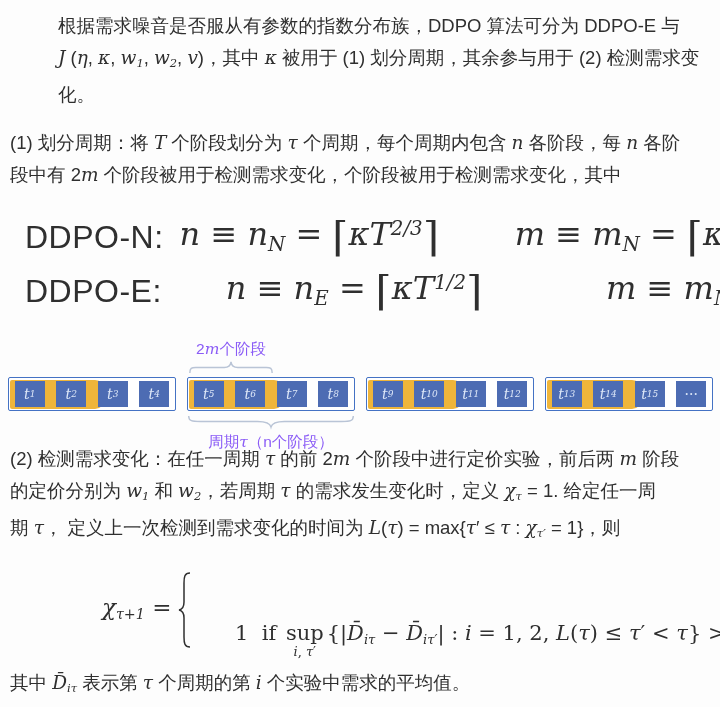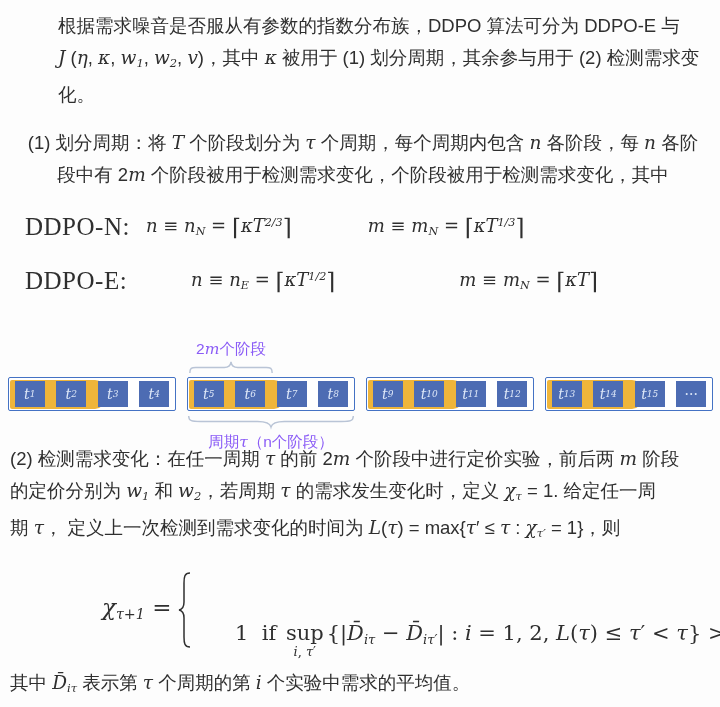--- a/index.html
+++ b/index.html
@@ -13,22 +13,22 @@
   .para{position:absolute;left:10px;width:706px;font-size:18.5px;line-height:31.5px;}
   .para .tline{white-space:nowrap;}
   
   .mi,.msub,.msup{font-family:"DejaVu Serif",serif;}
   .mi{font-style:italic;}
   .msub{font-size:0.62em;vertical-align:-0.28em;font-style:italic;}
   .msup{font-size:0.62em;vertical-align:0.5em;font-style:italic;}
   .mbig{font-size:1.28em;vertical-align:-0.14em;}
   
   .eqrow{position:absolute;left:25px;display:flex;align-items:center;white-space:pre;}
-  .eqrow .dlabel{font-size:25px;letter-spacing:0.5px;font-family:Liberation Serif, serif;}
-  .eqrow .eq{font-size:18px;margin-left:16px;font-family:"DejaVu Serif",serif;}
+  .eqrow .dlabel{font-size:32px;letter-spacing:0.5px;font-family:Liberation Sans, sans-serif;}
+  .eqrow .eq{font-size:32px;margin-left:16px;font-family:"DejaVu Serif",serif;}
   .eqrow .eq2{margin-left:76px;}
   
   .diagram{position:absolute;left:0;top:336px;width:720px;height:125px;}
   .dg-label{position:absolute;font-size:15.5px;color:#8b5cf6;text-align:center;white-space:nowrap;}
   .dg-top-label{left:176px;top:3px;width:110px;}
   .dg-bottom-label{left:171px;top:96px;width:200px;}
   .brace{position:absolute;overflow:visible;}
   .brace path{fill:none;stroke:var(--brace_gray,#b9c4d6);stroke-width:1.4;vector-effect:non-scaling-stroke;}
   .brace.top{left:189px;top:25px;width:84px;height:13px;}
   .brace.bottom{left:187px;top:79px;width:168px;height:13px;transform:scaleY(-1);}
@@ -65,21 +65,21 @@
 <body>
 
 <div class="page">
 
   <div class="para" style="top:10px;margin-left:48px;">
     <div class="tline"><span>根据需求噪音是否服从有参数的指数分布族，DDPO 算法可分为 DDPO-E 与</span></div>
     <div class="tline"><span class="mi">J</span><span> (</span><span class="mi">η</span><span>, </span><span class="mi">κ</span><span>, </span><span class="mi">w</span><span class="msub">1</span><span>, </span><span class="mi">w</span><span class="msub">2</span><span>, </span><span class="mi">v</span><span>)，其中 </span><span class="mi">κ</span><span> 被用于 (1) 划分周期，其余参与用于 (2) 检测需求变</span></div>
     <div class="tline"><span>化。</span></div>
   </div>
 
-  <div class="para" style="top:127px;text-align:center;">
+  <div class="para" style="top:127px;">
     <div class="tline"><span>(1) 划分周期：将 </span><span class="mi">T</span><span> 个阶段划分为 </span><span class="mi">τ</span><span> 个周期，每个周期内包含 </span><span class="mi">n</span><span> 各阶段，每 </span><span class="mi">n</span><span> 各阶</span></div>
     <div class="tline"><span>段中有 2</span><span class="mi">m</span><span> 个阶段被用于检测需求变化，个阶段被用于检测需求变化，其中</span></div>
   </div>
 
   <div class="eqrow" style="top:213px;">
     <span class="dlabel">DDPO-N:</span>
     <span class="eq"><span class="mi">n</span><span> ≡ </span><span class="mi">n</span><span class="msub">N</span><span> = </span><span class="mbig">⌈</span><span class="mi">κT</span><span class="msup">2/3</span><span class="mbig">⌉</span></span>
     <span class="eq eq2"><span class="mi">m</span><span> ≡ </span><span class="mi">m</span><span class="msub">N</span><span> = </span><span class="mbig">⌈</span><span class="mi">κT</span><span class="msup">1/3</span><span class="mbig">⌉</span></span>
   </div>
   <div class="eqrow" style="top:267px;gap:48px;">

